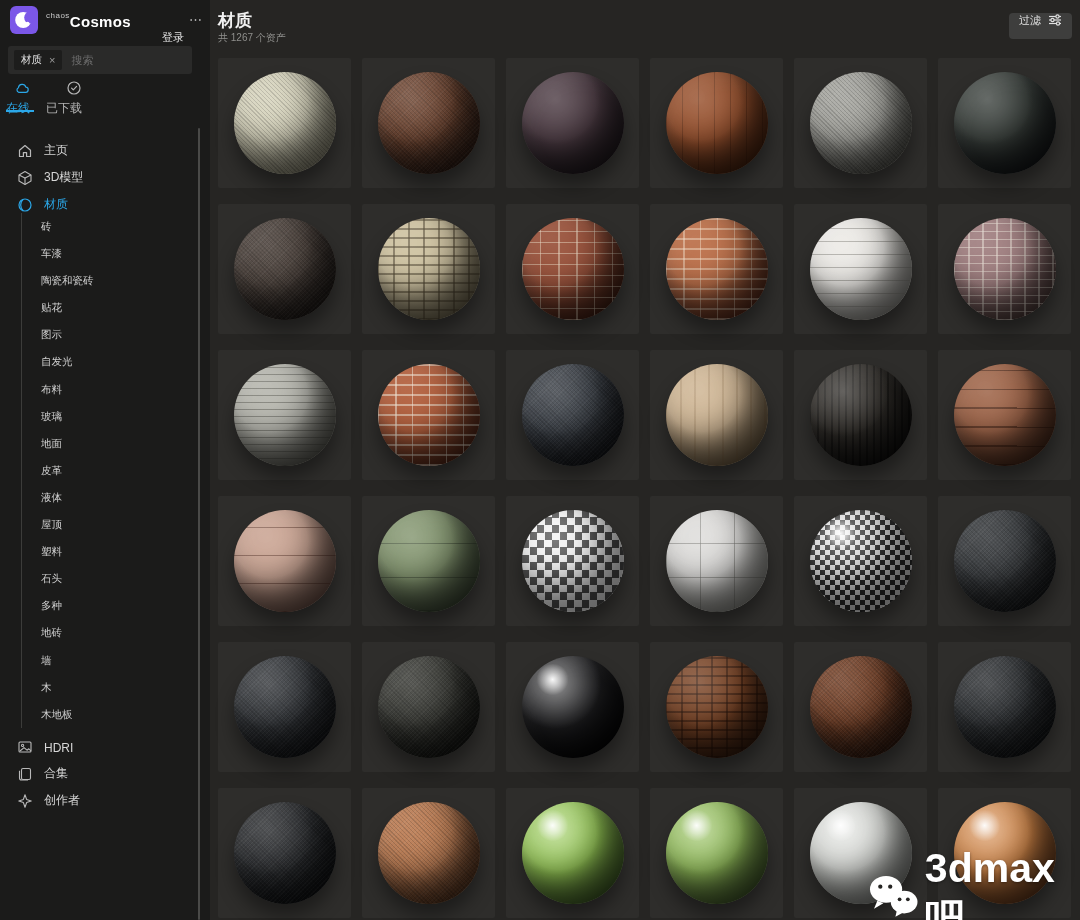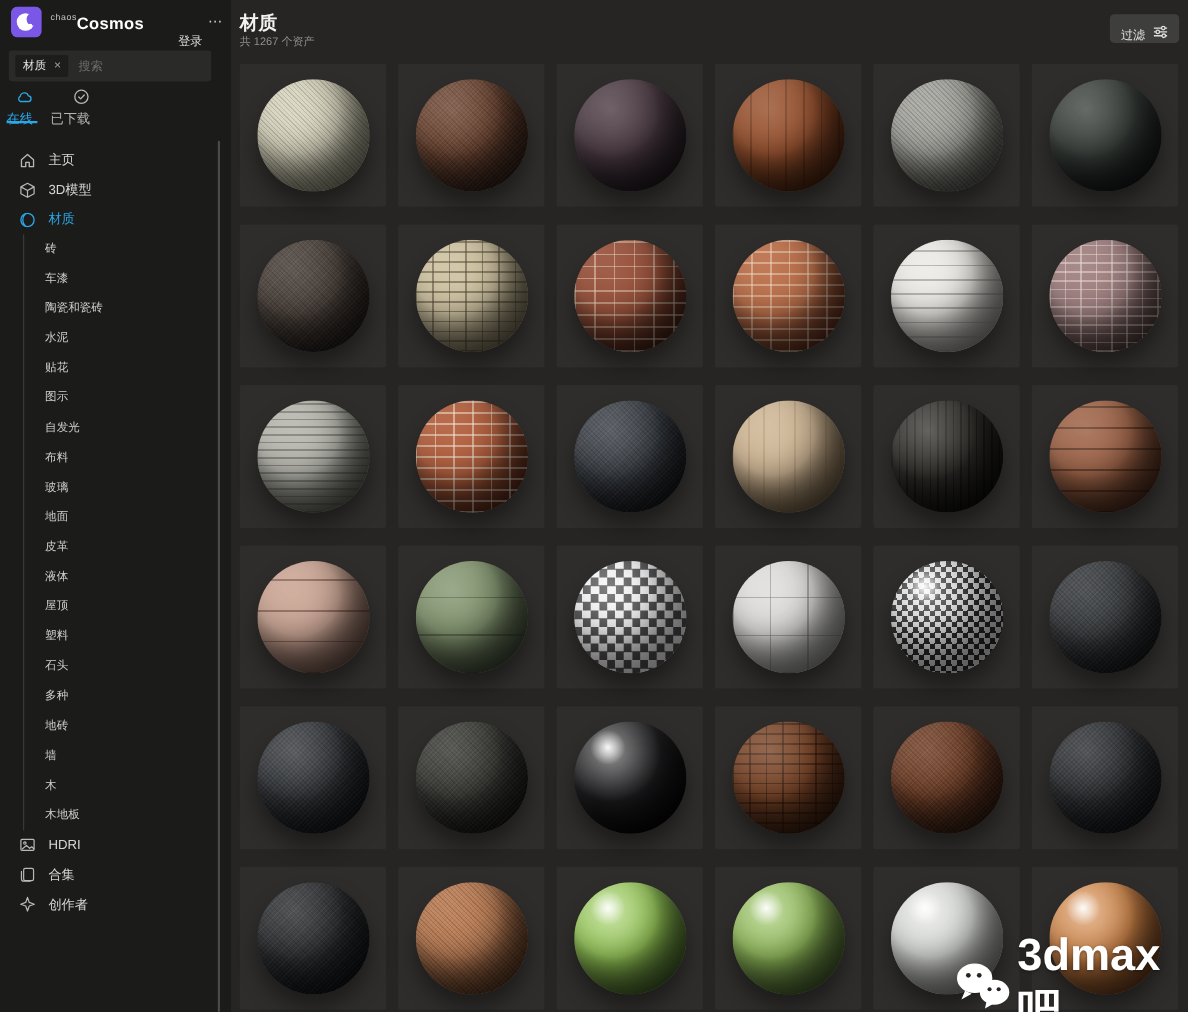--- a/index.html
+++ b/index.html
@@ -30,32 +30,32 @@
   .search-placeholder { font-size:11px; color:#6d6d6d; }
 
   .tabs { position:absolute; left:6px; top:80px; display:flex; gap:16px; }
   .tab { display:flex; flex-direction:column; align-items:flex-end; gap:4px; font-size:12px; cursor:pointer; }
   .tab .t-ic { width:16px; height:16px; }
   .tab-online { color:#2ba7e8; }
   .tab-downloaded { color:#b5b5b5; }
   .tab-underline { position:absolute; left:6px; top:110px; width:28px; height:2px; background:#2ba7e8; }
 
   .nav { position:absolute; left:0; top:132px; width:198px; }
-  .side-main { height:27px; display:flex; align-items:center; gap:11px; padding-left:17px; font-size:12px; color:#d6d6d6; cursor:pointer; }
+  .side-main { height:27px; display:flex; align-items:flex-end; gap:11px; padding-left:17px; font-size:12px; color:#d6d6d6; cursor:pointer; }
   .side-main .ic { width:16px; height:16px; color:#b9b9b9; display:flex; }
   .side-main .ic svg { width:16px; height:16px; }
   .side-main.active, .side-main.active .ic { color:#2ba7e8; }
   .sub-wrap { margin-left:21px; border-left:1px solid #3c3c3a; }
   .side-sub { height:27.1px; line-height:27px; padding-left:19px; font-size:10.5px; color:#cfcfcf; cursor:pointer; }
 
   
   .main { position:absolute; left:210px; top:0; width:870px; height:920px; background:#262523; }
   .m-title { position:absolute; left:8px; top:9px; font-size:17px; font-weight:bold; color:#f2f2f2; }
   .m-count { position:absolute; left:8px; top:31px; font-size:10px; color:#8f8f8c; }
-  .filter-btn { position:absolute; right:8px; top:13px; height:26px; background:#3e3e3d; border-radius:4px; display:flex; align-items:flex-end; gap:7px; padding:0 10px; font-size:11px; color:#e0e0e0; cursor:pointer; }
+  .filter-btn { position:absolute; right:8px; top:13px; height:26px; background:#3e3e3d; border-radius:4px; display:flex; align-items:flex-start; gap:7px; padding:0 10px; font-size:11px; color:#e0e0e0; cursor:pointer; }
   .filter-btn svg { width:14px; height:14px; }
 
   .grid { position:absolute; left:8px; top:58px; display:grid; grid-template-columns:repeat(6,133px); grid-auto-rows:130px; column-gap:11px; row-gap:16px; }
   .tile { background:#2e2d2b; border-radius:2px; display:flex; align-items:center; justify-content:center; cursor:pointer; }
   .sphere {
     width:102px; height:102px; border-radius:50%;
     box-shadow: inset -20px -26px 32px rgba(0,0,0,.58),
                 inset 8px 10px 16px rgba(255,255,255,.05),
                 0 12px 18px rgba(0,0,0,.38);
   }
@@ -139,21 +139,20 @@
             <circle cx="8" cy="8" r="6"></circle>
             <path d="M6.2 2.4 A7.5 7.5 0 0 0 6.2 13.6"></path>
           </svg>
         </span>
         <span class="lb">材质</span>
       </div>
       <div class="sub-wrap">
         <div class="side-sub">砖</div>
         <div class="side-sub">车漆</div>
         <div class="side-sub">陶瓷和瓷砖</div>
-        <div class="side-sub">水泥</div>
         <div class="side-sub">贴花</div>
         <div class="side-sub">图示</div>
         <div class="side-sub">自发光</div>
         <div class="side-sub">布料</div>
         <div class="side-sub">玻璃</div>
         <div class="side-sub">地面</div>
         <div class="side-sub">皮革</div>
         <div class="side-sub">液体</div>
         <div class="side-sub">屋顶</div>
         <div class="side-sub">塑料</div>

